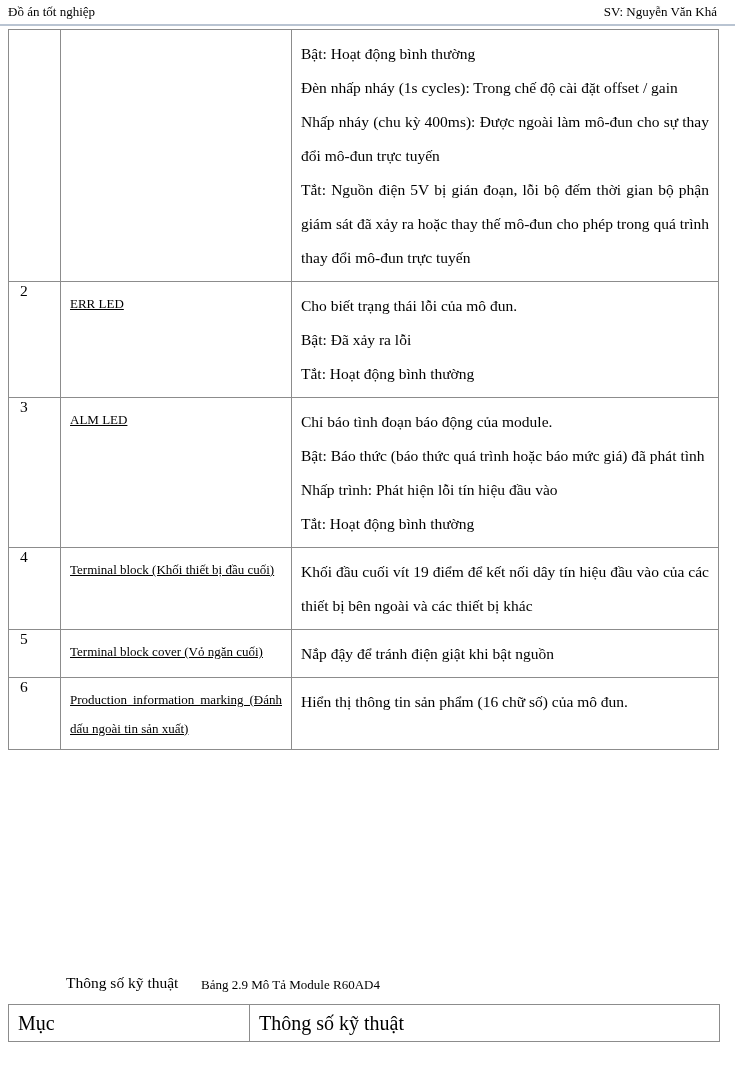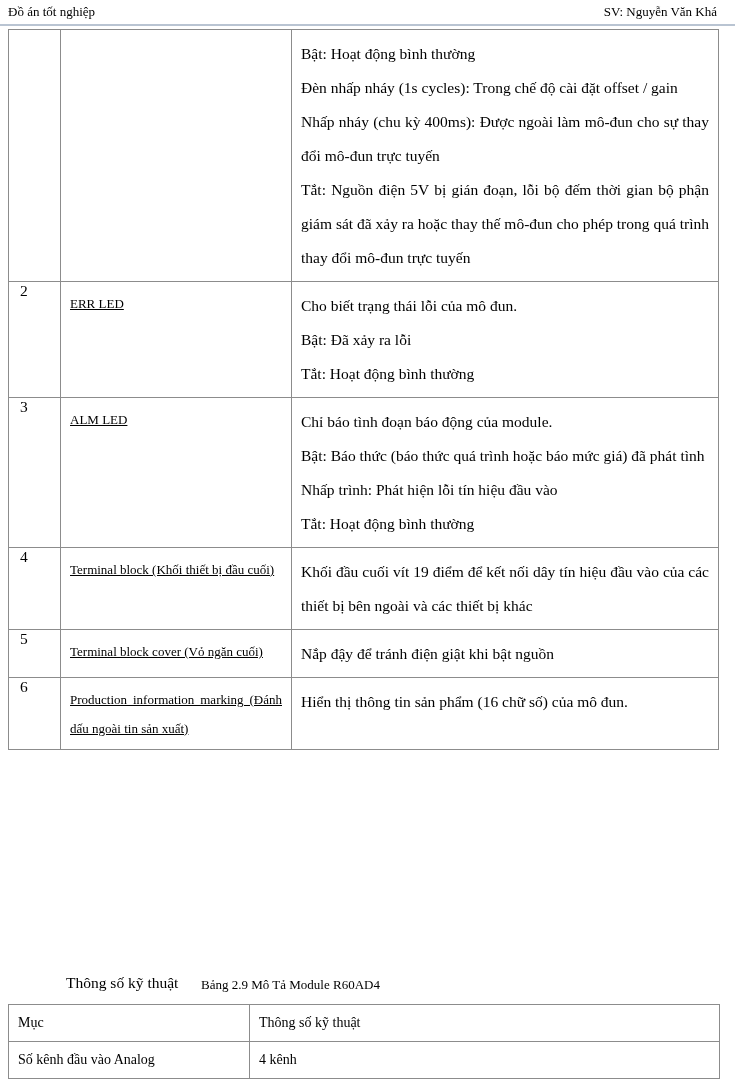--- a/index.html
+++ b/index.html
@@ -128,21 +128,21 @@
   table.spec {
     border-collapse: collapse;
     table-layout: fixed;
     width: 711px;
     border: 1px solid #8c8c8c;
   }
   table.spec td {
     border: 1px solid #8c8c8c;
     vertical-align: top;
     padding: 7px 9px 7px 9px;
-    font-size: 14px;
+    font-size: 20px;
     line-height: 22px;
     height: 22px;
   }
   .s-left  { width: 241px; }
   .s-right { width: 470px; }
 </style>
 </head>
 <body>
 
 <div class="page-header">
@@ -263,19 +263,15 @@
   <table class="spec">
     <colgroup>
         <col class="s-left">
         <col class="s-right">
       </colgroup>
     <tbody>
       <tr>
         <td>Mục</td>
         <td>Thông số kỹ thuật</td>
       </tr>
-      <tr>
-        <td>Số kênh đầu vào Analog</td>
-        <td>4 kênh</td>
-      </tr>
     </tbody>
   </table>
 </div>
 
 </body></html>

